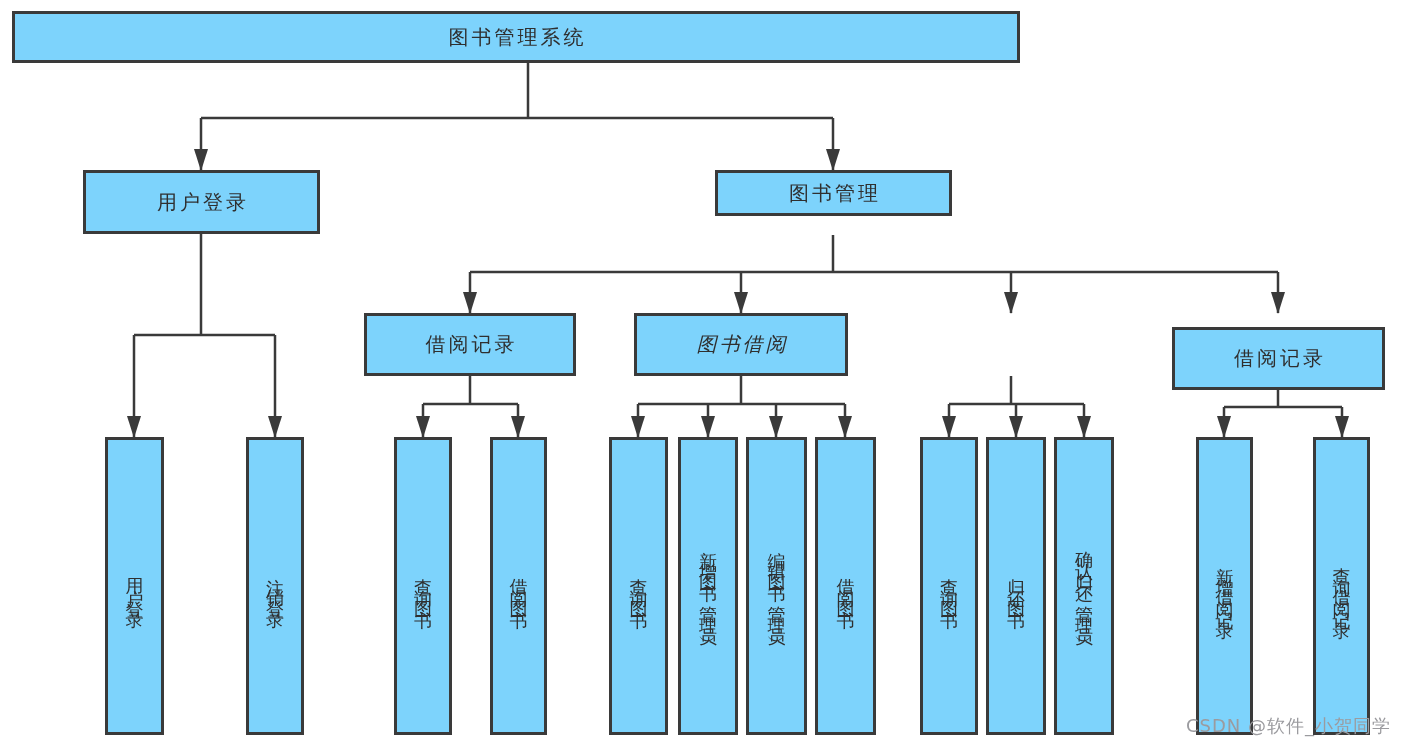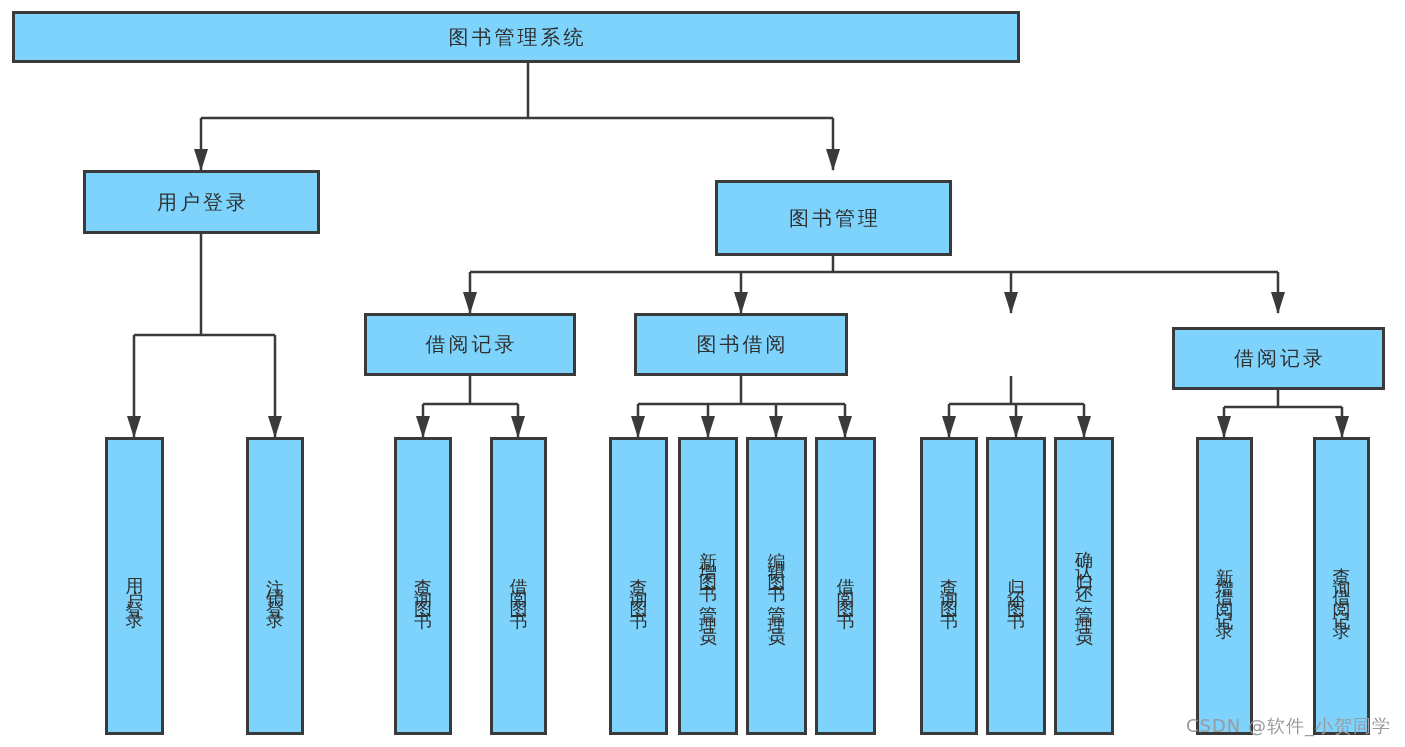--- a/index.html
+++ b/index.html
@@ -76,28 +76,28 @@
     </g>
   </svg>
 
   <div class="node h root-box" style="left:12px;top:11px;width:1008px;height:52px;">
     <span class="lbl">图书管理系统</span>
   </div>
 
   <div class="node h" style="left:83px;top:170px;width:237px;height:64px;">
     <span class="lbl">用户登录</span>
   </div>
-  <div class="node h" style="left:715px;top:180px;width:237px;height:76px;font-family:Liberation Mono, monospace;">
+  <div class="node h" style="left:715px;top:170px;width:237px;height:46px;font-family:Liberation Mono, monospace;">
     <span class="lbl">图书管理</span>
   </div>
 
   <div class="node h" style="left:364px;top:313px;width:212px;height:63px;">
     <span class="lbl">借阅记录</span>
   </div>
-  <div class="node h" style="left:634px;top:313px;width:214px;height:63px;">
+  <div class="node h" style="left:634px;top:313px;width:214px;height:63px;font-style:italic;">
     <span class="lbl">图书借阅</span>
   </div>
   <div class="node h" style="left:1172px;top:313px;width:213px;height:63px;margin-top:14px;">
     <span class="lbl">借阅记录</span>
   </div>
 
   <div class="node v" style="left:105px;top:437px;width:59px;height:298px;">
     <span class="lbl">用户登录</span>
   </div>
   <div class="node v" style="left:246px;top:437px;width:58px;height:298px;">

